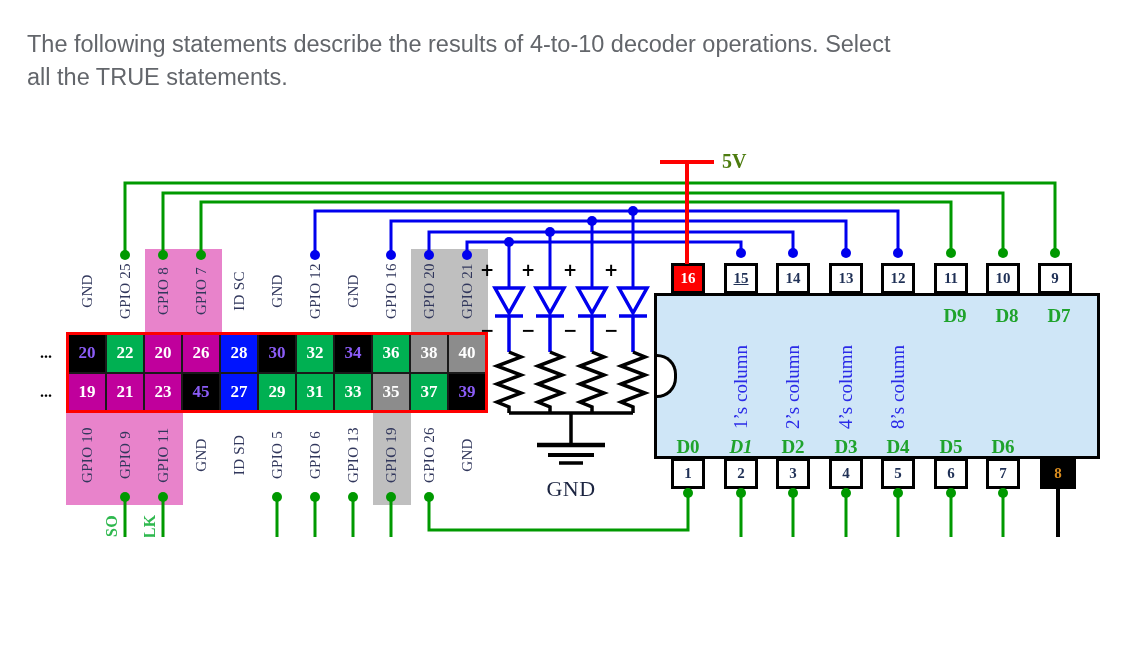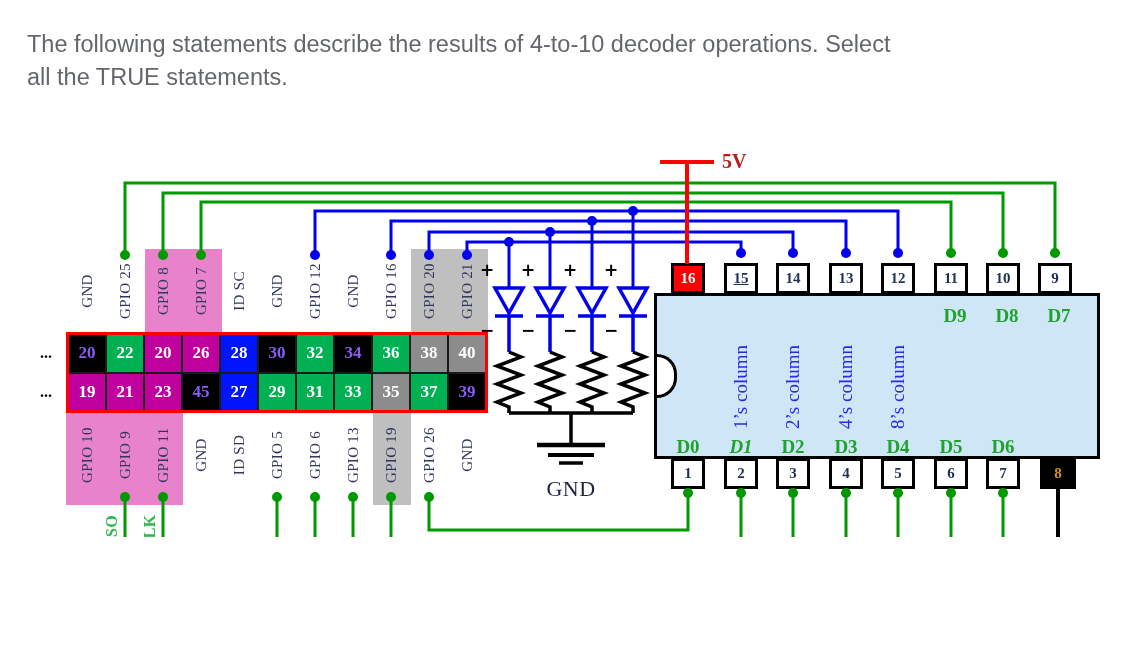--- a/index.html
+++ b/index.html
@@ -40,21 +40,21 @@
        font:bold 15px "Liberation Serif",serif;color:#1f3056;}
   .pin[data-variant="power"]{background:#fe0000;color:#ffffff;}
   .pin[data-variant="ground"]{background:#000000;color:#d98c1f;}
   .dlabel{position:absolute;transform:translate(-50%,-50%);white-space:nowrap;
           font:bold 19px "Liberation Serif",serif;color:#1fa32c;}
   .collabel{position:absolute;transform:translate(-50%,-50%) rotate(-90deg);white-space:nowrap;
             font:19px "Liberation Serif",serif;color:#2a2ae8;}
   .pm{position:absolute;transform:translate(-50%,-50%);font:bold 17px "DejaVu Sans",sans-serif;color:#000;}
   .gnd-label{position:absolute;transform:translate(-50%,-50%);
              font:22px "Liberation Serif",serif;color:#1b2440;letter-spacing:0.5px;}
-  .v5-label{position:absolute;font:bold 20px "Liberation Serif",serif;color:#b91c1c;}
+  .v5-label{position:absolute;font:bold 20px "Liberation Serif",serif;color:#4d7c0f;}
   .page-num{position:absolute;transform:translate(-50%,-50%);
             font:19px "Liberation Serif",serif;color:#4fa3c8;}
   svg.wires{position:absolute;left:0;top:0;pointer-events:none;}
 </style>
 </head>
 <body>
 
 <div id="stage">
 
   <div class="question">

